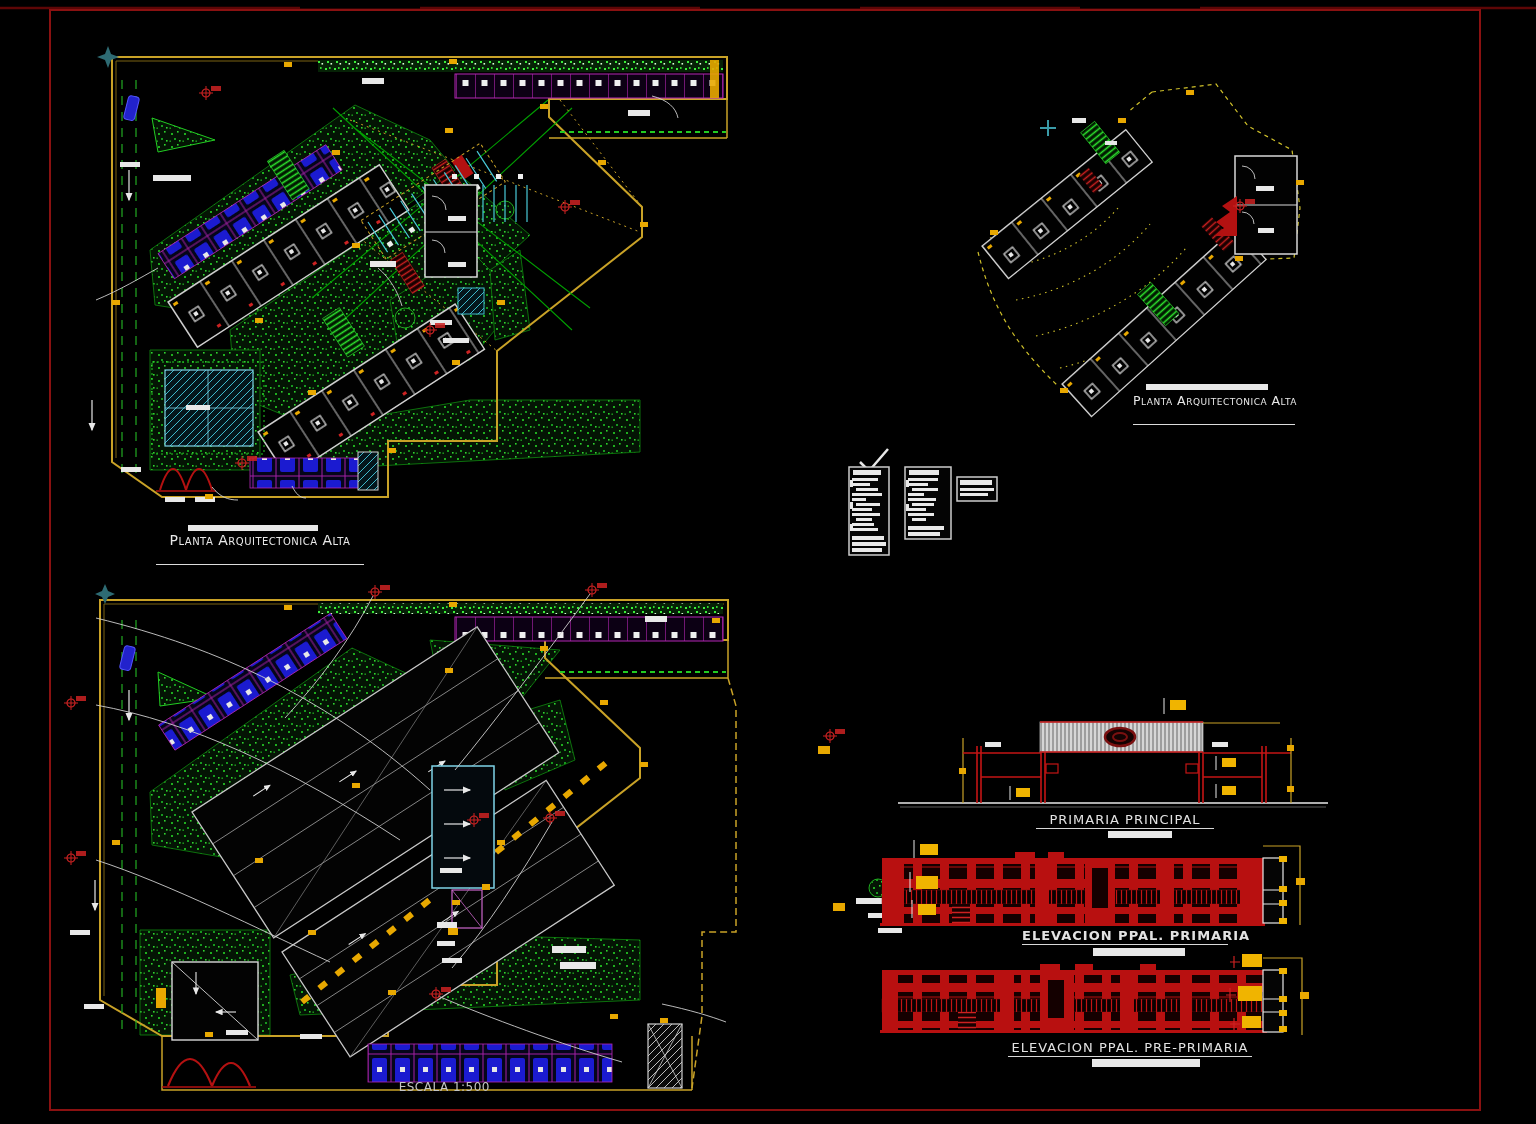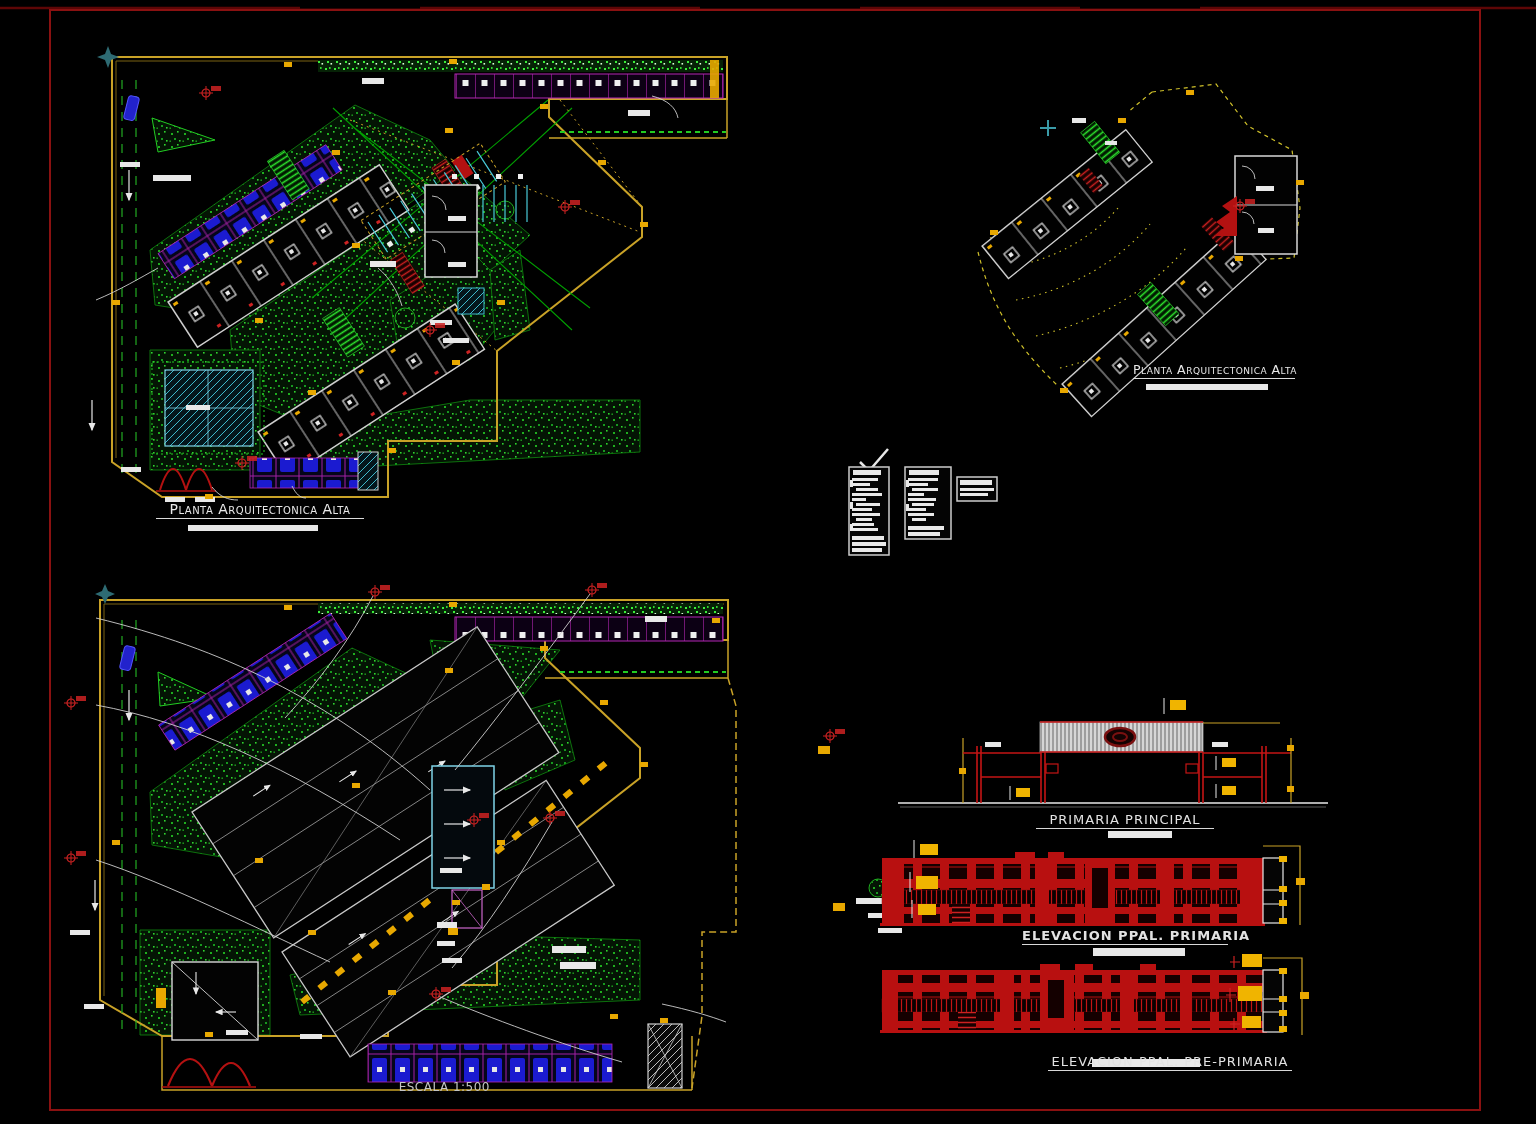--- a/index.html
+++ b/index.html
@@ -1,31 +1,31 @@
 <!DOCTYPE html>
 <html><head>
 <meta charset="utf-8">
 <style>
   html,body{margin:0;padding:0;background:#000;}
   .stage{position:relative;width:1536px;height:1124px;background:#000;overflow:hidden;
          font-family:"DejaVu Sans","Liberation Sans",sans-serif;}
   .stage svg{position:absolute;left:0;top:0;}
   .lbl{position:absolute;color:#e8e8e8;white-space:nowrap;}
   .plan-title{font-variant:small-caps;letter-spacing:.5px;text-align:center;
-              border-bottom:1px solid #dcdcdc;padding-bottom:1px;}
+              border-bottom:1px solid #dcdcdc;padding-bottom:16px;margin-top:31px;}
   .t-baja{left:156px;top:501px;width:208px;font-size:14px;}
   .t-alta{left:1133px;top:362px;width:162px;font-size:12.5px;}
   .t-conj{left:252px;top:1041px;width:250px;font-size:26px;border-bottom-width:2px;}
   .t-esc{left:372px;top:1080px;width:118px;font-size:12px;color:#c4c4c4;
          text-align:right;letter-spacing:.5px;}
   .elev-title{font-size:13px;letter-spacing:1px;text-align:center;color:#e2e2e2;
               border-bottom:1px solid #d8d8d8;padding-bottom:1px;}
   .t-ep {left:1036px;top:812px;width:178px;}
   .t-epr{left:1022px;top:928px;width:206px;font-weight:bold;}
-  .t-epp{left:1048px;top:1040px;width:244px;margin-top:14px;}
+  .t-epp{left:1008px;top:1040px;width:244px;}
   .wm{left:1256px;top:1021px;width:236px;height:46px;border:2px solid #484848;
       border-radius:16px;display:flex;align-items:center;justify-content:center;
       font-size:31px;font-weight:bold;letter-spacing:.5px;}
   .wm .dwg{color:#7e1212;}
   .wm .share{color:#9f9f9f;}
 </style>
 </head>
 <body>
 
 <div class="stage">

